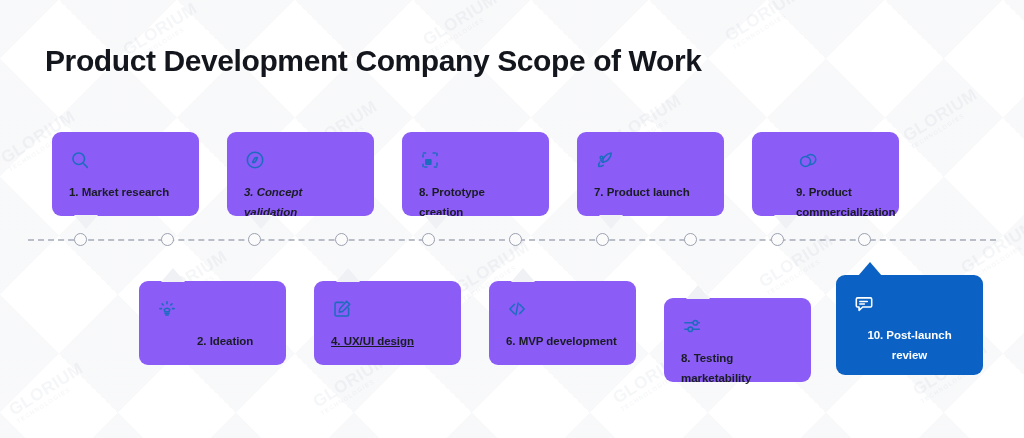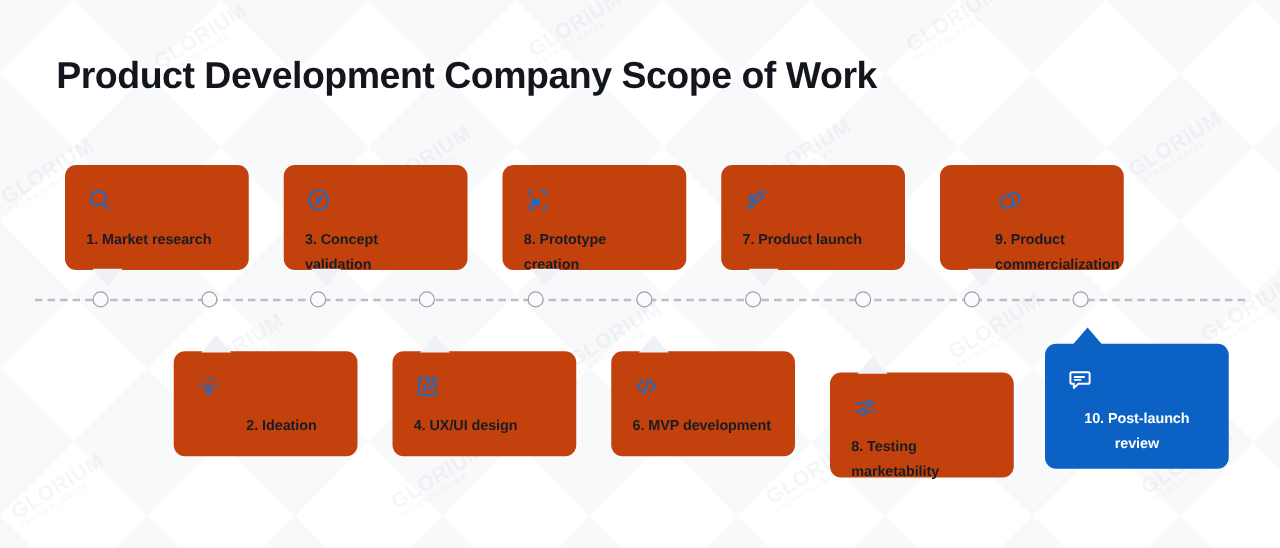--- a/index.html
+++ b/index.html
@@ -92,21 +92,21 @@
     border-radius: 50%;
     background: #fbfbfc;
     border: 1.6px solid #9aa1b0;
   }
 
   
   .card {
     position: absolute;
     width: 147px;
     border-radius: 9px;
-    background: #c2410c;
+    background: #8b5cf6;
     padding: 17px 17px 0 17px;
   }
   .card.top    { height: 84px; }
   .card.bottom { height: 84px; }
 
   .card-icon {
     display: block;
     height: 24px;
     color: #1d6cc0;
   }
@@ -240,21 +240,21 @@
       <div class="card top" style="left: 52px; top: 132px; height: 84px;">
         <span class="card-icon">
           <svg width="22" height="22" viewBox="0 0 24 24">
             <circle cx="10.6" cy="10.6" r="6.3" stroke="currentColor" fill="none" stroke-width="1.7" stroke-linecap="round" stroke-linejoin="round"></circle>
             <path d="M15.3 15.3 L20 20" stroke="currentColor" fill="none" stroke-width="1.7" stroke-linecap="round" stroke-linejoin="round"></path>
           </svg>
         </span>
         <div class="card-label">1. Market research</div>
         <div class="tail"></div>
       </div>
-      <div class="card top" style="left: 227px; top: 132px; height: 84px;">
+      <div class="card top" style="left: 227px; top: 132px; height: 84px; font-style: italic;">
         <span class="card-icon">
           <svg width="22" height="22" viewBox="0 0 24 24">
             <circle cx="12" cy="12" r="8.4" stroke="currentColor" fill="none" stroke-width="1.7" stroke-linecap="round" stroke-linejoin="round"></circle>
             <path d="M14.6 9.4 C14.6 9.4 13.2 13 12.2 14 C11.2 15 9.4 14.6 9.4 14.6 C9.4 14.6 10.8 11 11.8 10 C12.8 9 14.6 9.4 14.6 9.4 Z" stroke="currentColor" fill="none" stroke-width="1.7" stroke-linecap="round" stroke-linejoin="round"></path>
           </svg>
         </span>
         <div class="card-label">3. Concept validation</div>
         <div class="tail"></div>
       </div>
       <div class="card top" style="left: 402px; top: 132px; height: 84px;">
@@ -306,21 +306,21 @@
         <div class="card-label" style="white-space: nowrap; margin-left: 41px;">2. Ideation</div>
         <div class="tail"></div>
       </div>
       <div class="card bottom" style="left: 314px; top: 281px; height: 84px;">
         <span class="card-icon">
           <svg width="22" height="22" viewBox="0 0 24 24">
             <path d="M13.2 4.8 H6 A1.6 1.6 0 0 0 4.4 6.4 V18 A1.6 1.6 0 0 0 6 19.6 H17.6 A1.6 1.6 0 0 0 19.2 18 V11" stroke="currentColor" fill="none" stroke-width="1.7" stroke-linecap="round" stroke-linejoin="round"></path>
             <path d="M17 3.6 L20.4 7 L12.6 14.8 L9 15.4 L9.6 11.8 Z" stroke="currentColor" fill="none" stroke-width="1.7" stroke-linecap="round" stroke-linejoin="round"></path>
           </svg>
         </span>
-        <div class="card-label" style="white-space: nowrap;">4. UX/UI design</div>
+        <div class="card-label" style="white-space: nowrap; text-decoration: underline;">4. UX/UI design</div>
         <div class="tail"></div>
       </div>
       <div class="card bottom" style="left: 489px; top: 281px; height: 84px;">
         <span class="card-icon">
           <svg width="22" height="22" viewBox="0 0 24 24">
             <path d="M9 7 L4.2 12 L9 17" stroke="currentColor" fill="none" stroke-width="1.7" stroke-linecap="round" stroke-linejoin="round"></path>
             <path d="M15 7 L19.8 12 L15 17" stroke="currentColor" fill="none" stroke-width="1.7" stroke-linecap="round" stroke-linejoin="round"></path>
             <path d="M13.2 5.6 L10.8 18.4" stroke="currentColor" fill="none" stroke-width="1.7" stroke-linecap="round" stroke-linejoin="round"></path>
           </svg>
         </span>

